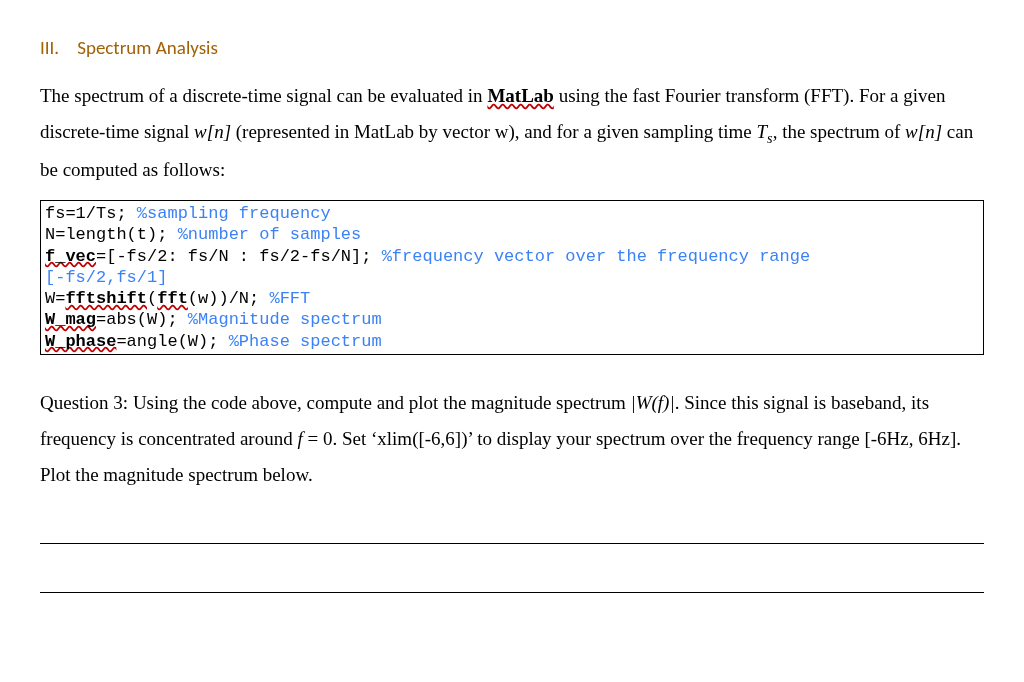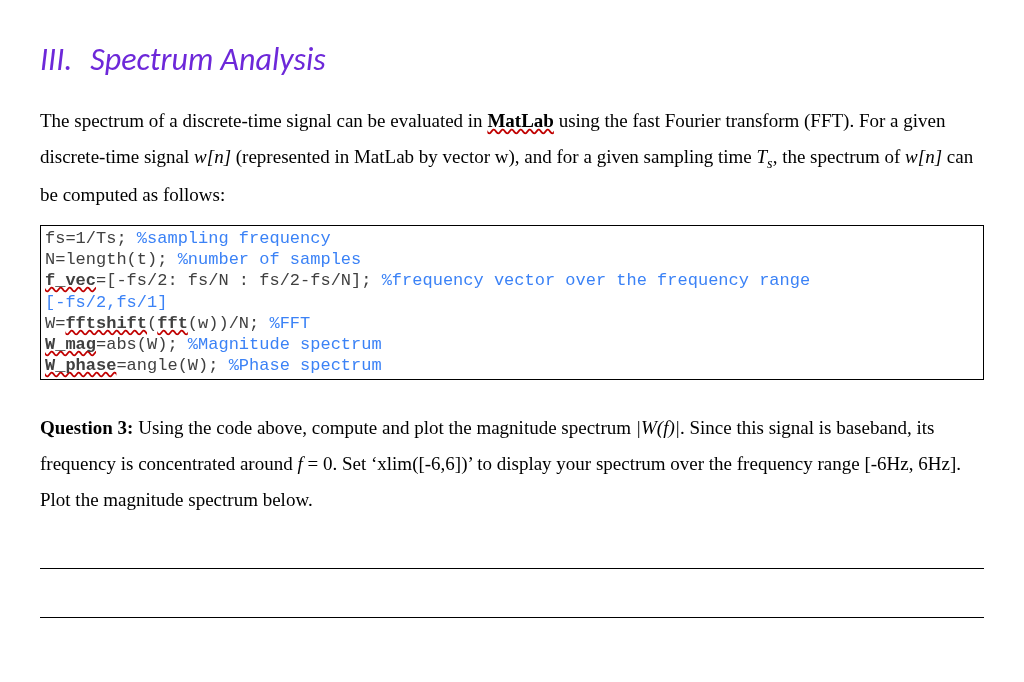--- a/index.html
+++ b/index.html
@@ -7,26 +7,25 @@
     padding: 30px 40px;
     font-family: "Times New Roman", Times, serif;
     font-size: 19px;
     color: #000;
     background: #fff;
     width: 1024px;
     box-sizing: border-box;
     line-height: 1.9;
   }
   .heading {
-    color: #6d28d9;
+    color: #a16207;
     font-family: "Calibri Light", Calibri, Arial, sans-serif;
-    font-size: 32px;
+    font-size: 19px;
     font-weight: 400;
     margin-bottom: 12px;
-    font-style: italic;
   }
   .heading .num {
     margin-right: 18px;
   }
   .paragraph {
     margin-bottom: 12px;
   }
   .italic {
     font-style: italic;
     font-family: "Cambria Math", "Times New Roman", serif;
@@ -43,27 +42,27 @@
   }
   .codebox {
     border: 1px solid #000;
     font-family: "Courier New", Courier, monospace;
     font-size: 17px;
     line-height: 1.25;
     padding: 2px 4px;
     margin: 10px 0 28px 0;
     white-space: pre;
   }
-  .code-blk { color: #404040; margin-top: 12px; }
+  .code-blk { color: #000000; margin-top: 12px; }
   .code-grn { color: #3b82f6; }
   .question {
     margin-top: 30px;
   }
   .bold {
-    font-weight: bold;
+    font-weight: normal;
   }
   .blank-line {
     border-bottom: 1.5px solid #000;
     height: 38px;
     margin-top: 10px;
   }
 </style>
 </head>
 <body>
 

